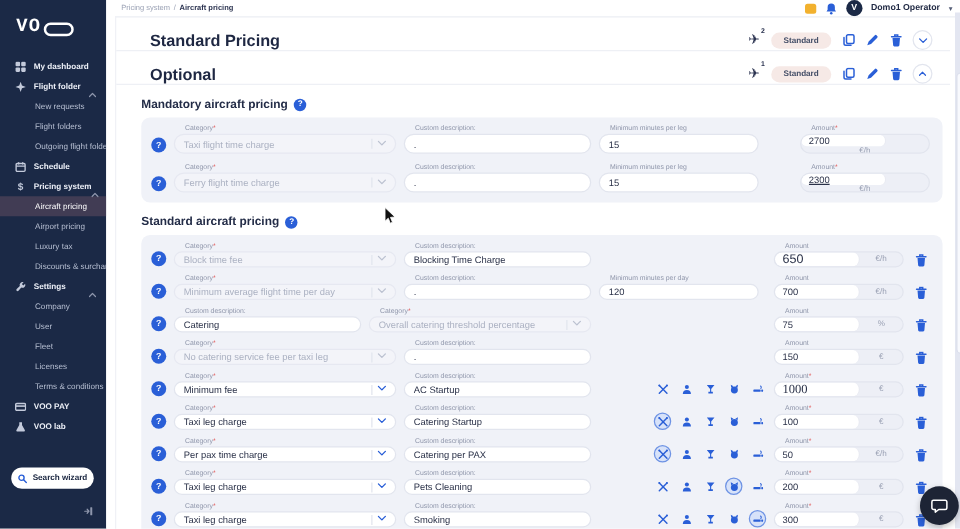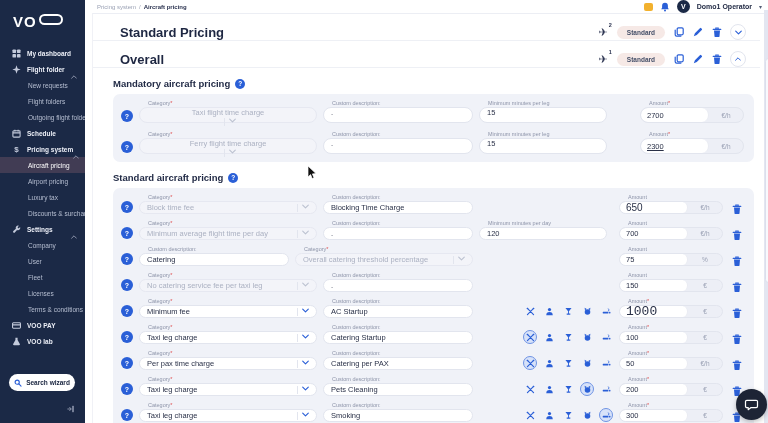--- a/index.html
+++ b/index.html
@@ -1,21 +1,21 @@
 <!DOCTYPE html>
 <html><head>
 <meta charset="utf-8">
 <style>
   * { box-sizing: border-box; margin: 0; padding: 0; }
   html,body { width: 768px; height: 423px; overflow: hidden; }
   body { font-family: "Liberation Sans", sans-serif; background: #fff; display: flex; color: #232c47; }
 
   
   .sidebar { width: 85px; min-width: 85px; height: 423px; background: #1b2946; position: relative; color: #dde2ee; }
-  .logo { display: flex; align-items: flex-start; padding: 14px 0 16px 13px; }
+  .logo { display: flex; align-items: flex-end; padding: 14px 0 16px 13px; font-family: Liberation Mono, monospace; }
   .logo .ltxt { color: #fff; font-size: 15px; font-weight: 700; letter-spacing: 1px; line-height: 1; }
   .logo .stadium { width: 24px; height: 11px; border: 2.5px solid #fff; border-radius: 6px; margin-left: 2px; }
   .nav-item { display: flex; align-items: center; height: 16px; padding-left: 12px; cursor: pointer; }
   .nav-item .nico { width: 9px; height: 9px; margin-right: 6px; color: #c3cadb; flex: none; display:flex; align-items:center; justify-content:center; font-size:8px; font-weight:700; }
   .nav-item .nlabel { font-size: 6.5px; font-weight: 700; color: #eceff7; white-space: nowrap; }
   .nav-item .nchev { margin-left: auto; margin-right: 8px; width: 6px; height: 6px; color: #8e96ac; }
   .nav-child { display: flex; align-items: center; height: 16px; padding-left: 28px; cursor: pointer; }
   .nav-child .nlabel { font-size: 6.5px; color: #b7bfd2; white-space: nowrap; }
   .nav-child.active { background: #413c54; }
   .nav-child.active .nlabel { color: #fff; }
@@ -56,36 +56,36 @@
 
   .card { background: #f0f2f8; border-radius: 7px; padding: 6px 10px 6px 8px; }
   .prow { display: flex; align-items: flex-end; gap: 6px; margin-bottom: 6px; }
   .card.mandatory .prow { margin-bottom: 8px; }
   .card .prow:last-of-type { margin-bottom: 2px; }
   .prow .help-dot { margin-bottom: 1px; }
   .fgroup { display: flex; flex-direction: column; }
   .flabel { font-size: 5.5px; color: #8d94a9; padding-left: 9px; line-height: 7px; white-space: nowrap; }
   .flabel .req { color: #e05252; }
   .pill { height: 13px; background: #fff; border: 1px solid #e2e5ee; border-radius: 8px; display: flex; align-items: center; padding: 0 7px; font-size: 7.5px; color: #2a3148; }
-  .card.mandatory .pill { height: 16px; border-radius: 9px; flex-direction: column; }
+  .card.mandatory .pill { height: 16px; border-radius: 9px; }
   .fg-cat { width: 178px; } .fg-cat .pill { justify-content: space-between; cursor: pointer; }
   .fg-desc { width: 150px; }
   .fg-min { width: 128px; }
   .selright { display: flex; align-items: center; gap: 4px; margin-left: 4px; }
   .seldiv { width: 1px; height: 8px; background: #e2e5ee; }
   .selchev { color: #2a5fd7; }
   .pill.disabled { background: #f3f4f9; border-color: #e6e8f1; color: #abb1c2; }
   .pill.disabled .selchev { color: #bcc2d1; }
   .pill input { border: none; outline: none; background: transparent; font-size: 7.5px; color: #2a3148; width: 100%; font-family: inherit; }
   .spacer { flex: 1; }
   .toggles { display: flex; gap: 5px; margin-bottom: 0px; align-items: center; }
   .tchip { width: 14px; height: 14px; border-radius: 50%; display: flex; align-items: center; justify-content: center; color: #2a5fd7; cursor: pointer; border: 1px solid transparent; }
   .tchip.selected { background: #d7e2f9; border-color: #6e93e4; }
   .amt-group { width: 104px; height: 13px; background: #edeff6; border: 1px solid #e2e5ee; border-radius: 8px; display: flex; align-items: stretch; overflow: hidden; }
-  .card.mandatory .amt-group { height: 16px; border-radius: 9px; }
+  .card.mandatory .amt-group { height: 16px; border-radius: 9px; flex-direction: column; }
   .amt-input { width: 68px; background: #fff; border-right: 1px solid #e9ebf2; border-radius: 8px; display: flex; align-items: center; padding: 0 6px; font-size: 7.5px; color: #2a3148; }
   .amt-unit { flex: 1; display: flex; align-items: center; justify-content: center; font-size: 6.5px; color: #9aa1b4; }
   .trash-slot { width: 15px; display: flex; justify-content: center; margin-bottom: 2px; }
   .trash-btn { width: 10px; height: 11px; color: #2a5fd7; cursor: pointer; }
 
   .scroll-track { position: absolute; top: 10px; right: 0px; width: 8px; height: 413px; background: #e3e6f1; }
   .scroll-thumb { position: absolute; top: 48px; right: 0.5px; width: 7px; height: 225px; background: #f8f9fd; border-radius: 4px; border: 1px solid #dcdfec; cursor: grab; }
 
   .chat-fab { position: absolute; right: 5px; bottom: 3px; width: 31px; height: 31px; border-radius: 50%; background: #1d2435; display: flex; align-items: center; justify-content: center; cursor: pointer; box-shadow: 0 2px 5px rgba(0,0,0,.25); }
   .cursor { position: absolute; left: 222px; top: 166px; pointer-events: none; z-index: 50; }
@@ -261,21 +261,21 @@
               </svg>
             </span>
             <span class="chev-circle">
               <svg width="7" height="7" viewBox="0 0 10 10">
                 <path d="M1 3 l4 4 4-4" stroke="currentColor" stroke-width="1.6" fill="none" stroke-linecap="round" stroke-linejoin="round"></path>
               </svg>
             </span>
           </div>
         </div>
         <div class="group-row">
-          <span class="group-title">Overall</span>
+          <span class="group-title">Optional</span>
           <div class="group-controls">
             <span class="planewrap"><span style="line-height:1">✈</span><span class="pcount">1</span></span>
             <span class="badge">Standard</span>
             <span class="gicon-btn">
               <svg width="10" height="10" viewBox="0 0 10 10">
                 <rect x="3.2" y="0.8" width="6" height="7" rx="1.2" fill="none" stroke="currentColor" stroke-width="1.2"></rect>
                 <path d="M1.2 3 v4.8 a1.4 1.4 0 0 0 1.4 1.4 h4.2" fill="none" stroke="currentColor" stroke-width="1.2" stroke-linecap="round"></path>
               </svg>
             </span>
             <span class="gicon-btn">
@@ -591,21 +591,21 @@
                     <rect x="0.8" y="5.2" width="6.4" height="2" rx="0.5" fill="currentColor"></rect>
                     <rect x="7.8" y="5.2" width="1.6" height="2" rx="0.5" fill="currentColor"></rect>
                     <path d="M7.2 2 q1.2 1 0.2 2.4" stroke="currentColor" stroke-width="0.9" fill="none" stroke-linecap="round"></path>
                   </svg>
                 </span>
               </div>
               <div class="fgroup">
                 <div class="flabel">Amount<span class="req">*</span></div>
                 <div class="amt-group">
                   <div class="amt-input">
-                    <input value="1000" style="border: none; outline: none; width: 100%; font-size: 13px; color: rgb(42, 49, 72); font-family: Liberation Mono, monospace; background: transparent;">
+                    <input value="1000" style="border: none; outline: none; width: 100%; font-size: 10px; color: rgb(42, 49, 72); font-family: Liberation Serif, serif; background: transparent;">
                   </div>
                   <span class="amt-unit">€</span>
                 </div>
               </div>
               <div class="trash-slot">
                 <span class="trash-btn"><svg width="10" height="11" viewBox="0 0 10 11">
                     <path d="M1.2 2.4 h7.6 M3.8 2.2 v-1.2 h2.4 v1.2" stroke="currentColor" stroke-width="1.1" fill="none" stroke-linecap="round"></path>
                     <path d="M2 3.4 h6 l-0.5 5.8 a1 1 0 0 1 -1 0.9 h-3 a1 1 0 0 1 -1 -0.9z" fill="currentColor"></path>
                   </svg></span>
               </div>

